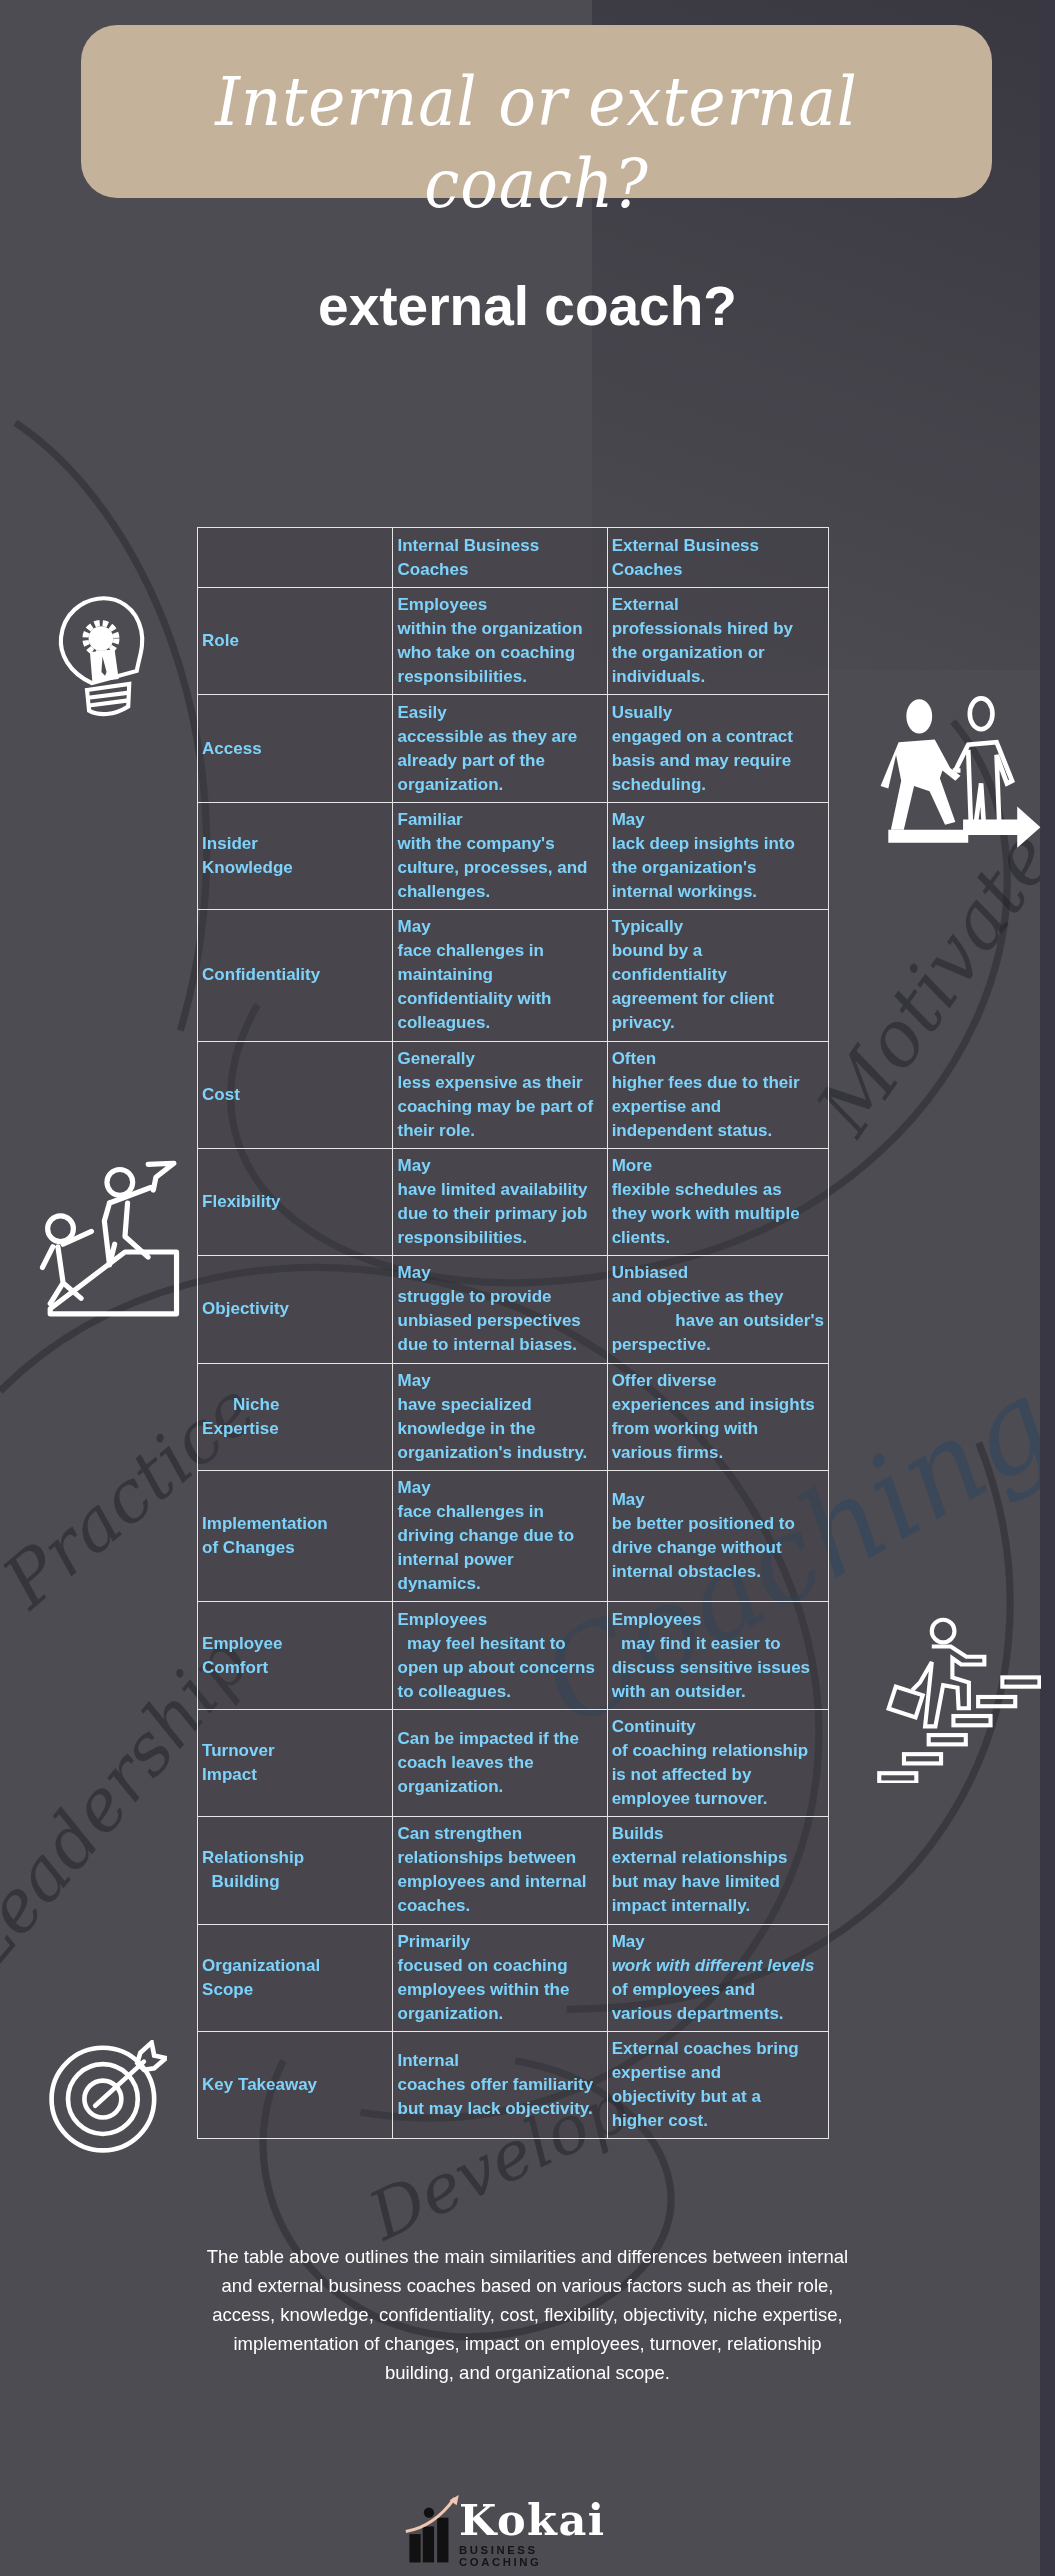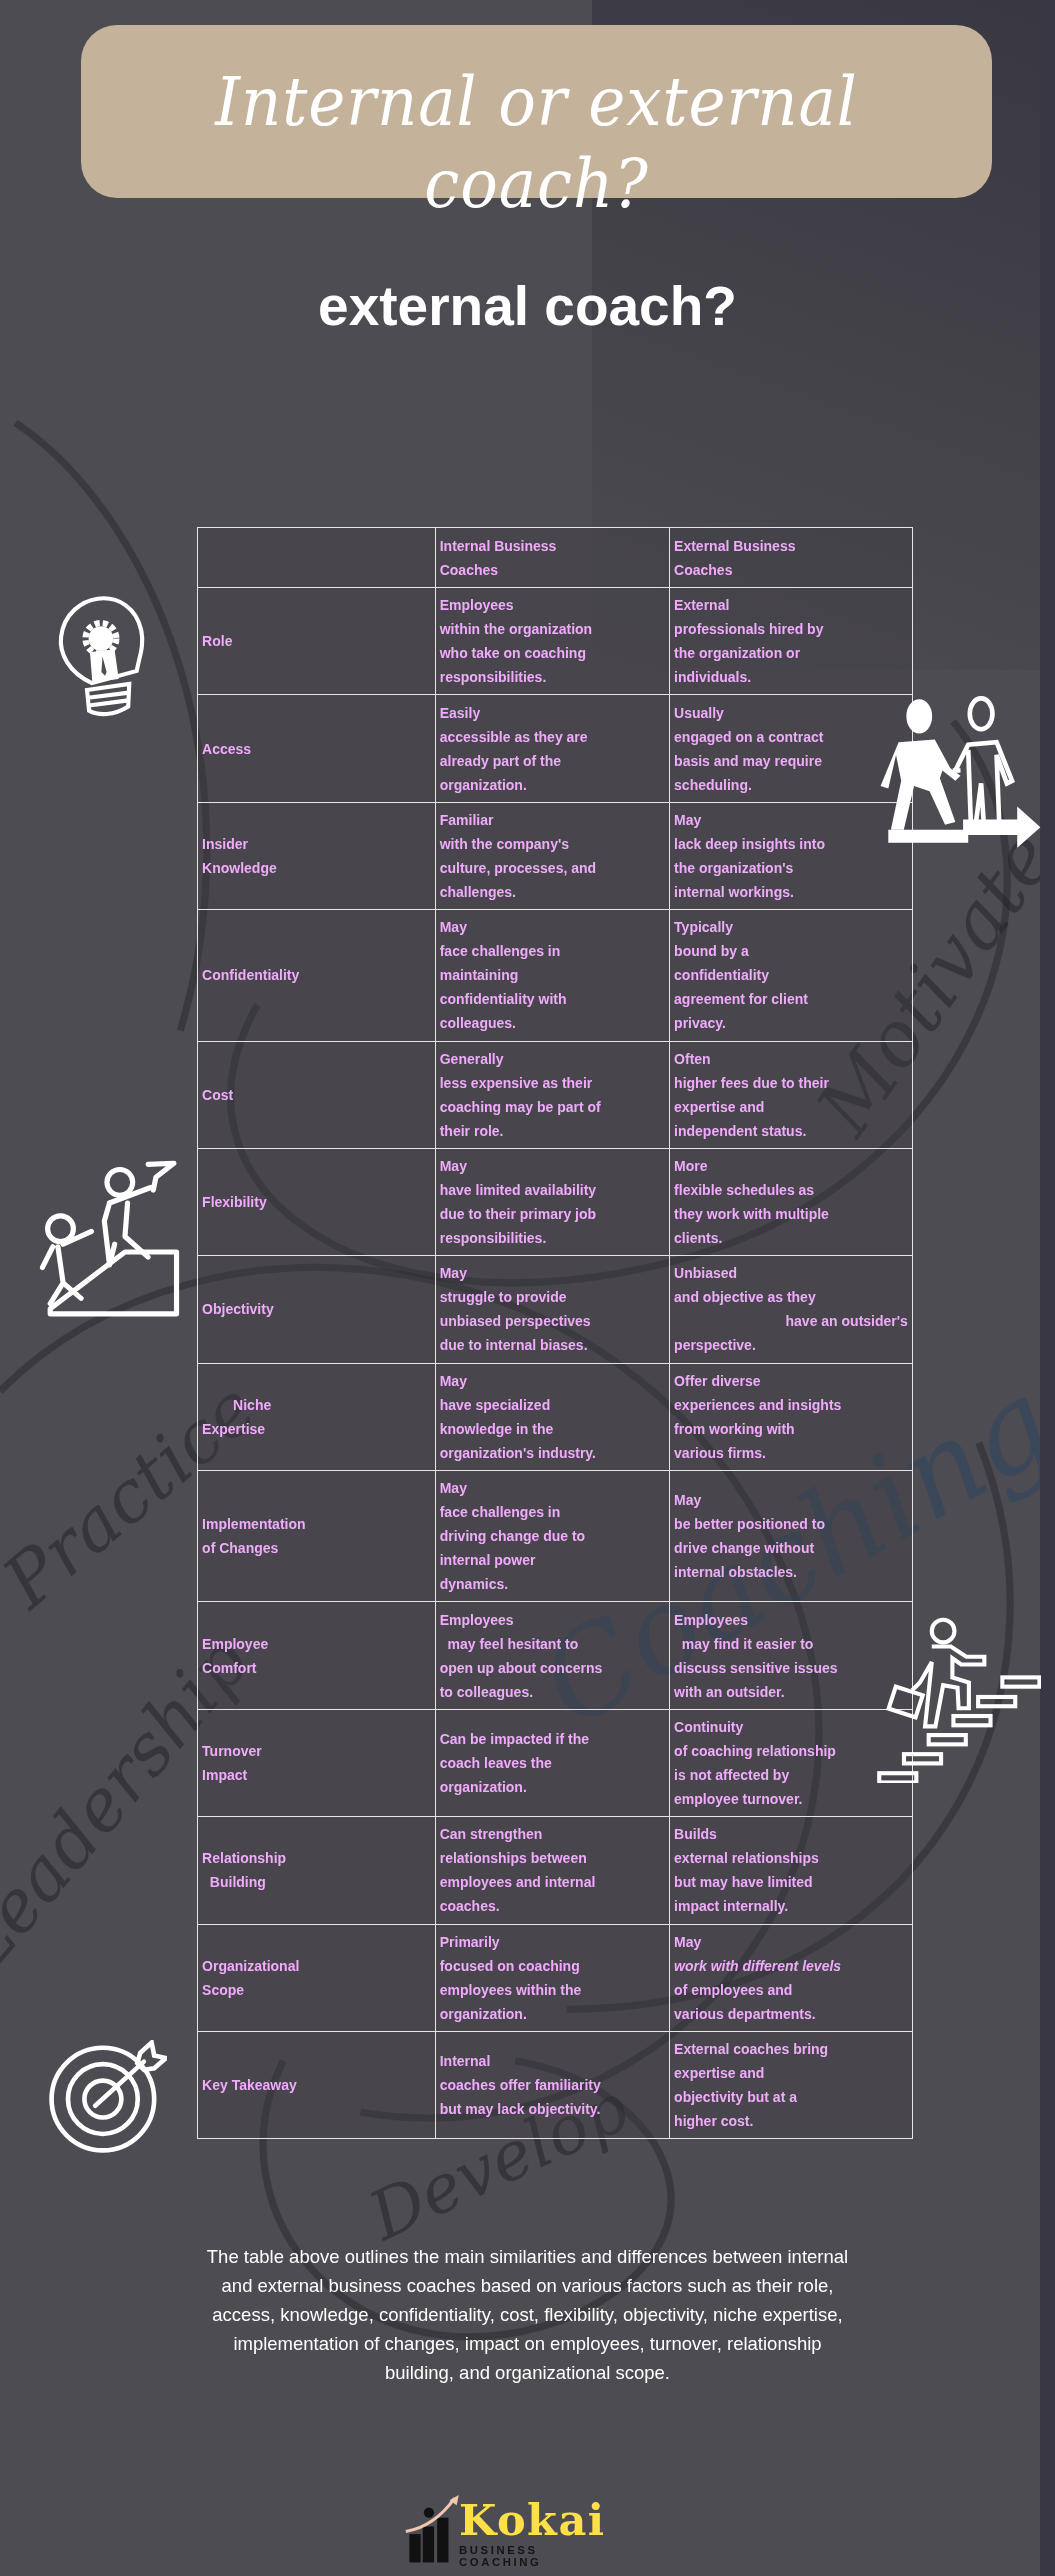--- a/index.html
+++ b/index.html
@@ -33,43 +33,43 @@
     letter-spacing: 3.6px; margin-top: 5.2px;
   }
 
   .heading {
     position:absolute; left:0; width:1055px; top:268px; z-index:2;
     text-align:center; font-weight:bold; font-size: 55px; line-height: 76px;
   }
 
   .table-wrap { position:absolute; left:197px; top:527px; z-index:2; }
   table.cmp {
-    border-collapse: collapse; width: 716px;
-    font-size: 14px; line-height: 24px; font-weight: bold; color:#f0abfc;
+    border-collapse: collapse; width: 632px;
+    font-size: 17px; line-height: 24px; font-weight: bold; color:#7dd3fc;
   }
   table.cmp td, table.cmp th {
     border: 1.5px solid #e6e6e6; vertical-align: middle; text-align:left;
     padding: 5.2px 4.1px; font-weight: bold;
   }
   table.cmp .c0 { width: 211px; }
   table.cmp .c1 { width: 208px; }
   table.cmp .c2 { width: 216px; }
   table.cmp tr { background: rgba(62,61,67,0.35); }
   .cell-lines span { display:block; }
 
   .side-icon { position:absolute; z-index:2; }
 
   .summary {
     position:absolute; left:206px; top:2242px; width:643px; z-index:2;
     text-align:center; font-size: 18.5px; line-height: 29px; color:#fff;
   }
   .logo { position:absolute; left:403px; top:2495px; width:196px; height:67px; z-index:2; }
   .logo-word {
     position:absolute; left:56px; top:0px;
-    font-family: "DejaVu Serif", serif; font-size: 43px; font-weight:bold; color:#fde047; letter-spacing: 1.5px;
+    font-family: "DejaVu Serif", serif; font-size: 43px; font-weight:bold; color:#ffffff; letter-spacing: 1.5px;
   }
   .logo-sub {
     position:absolute; left:56px; top:49px;
     font-family: "Liberation Sans", sans-serif; font-size: 11.3px; color:#151515; letter-spacing: 2.6px; font-weight: bold;
   }
 </style>
 </head>
 <body>
 
 <div class="bg">

